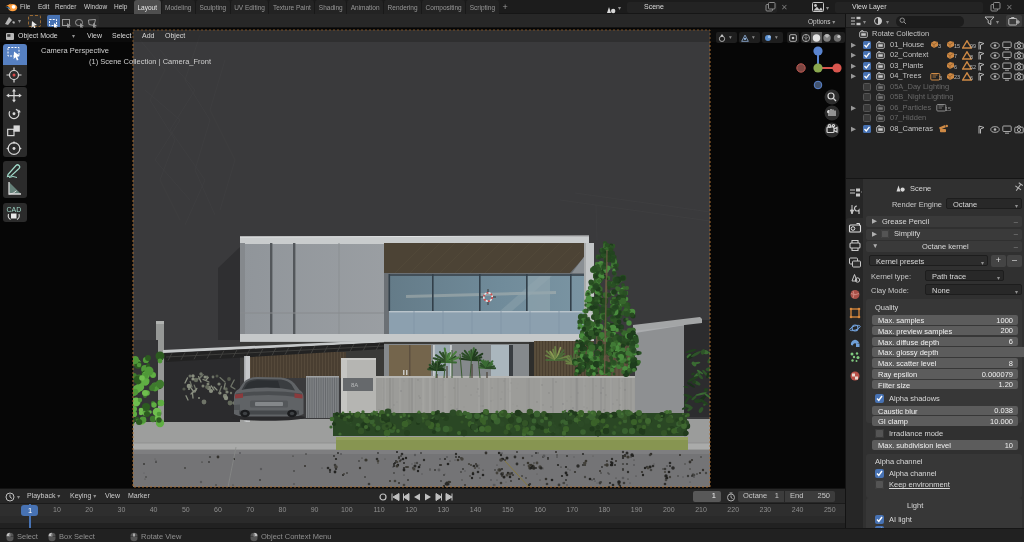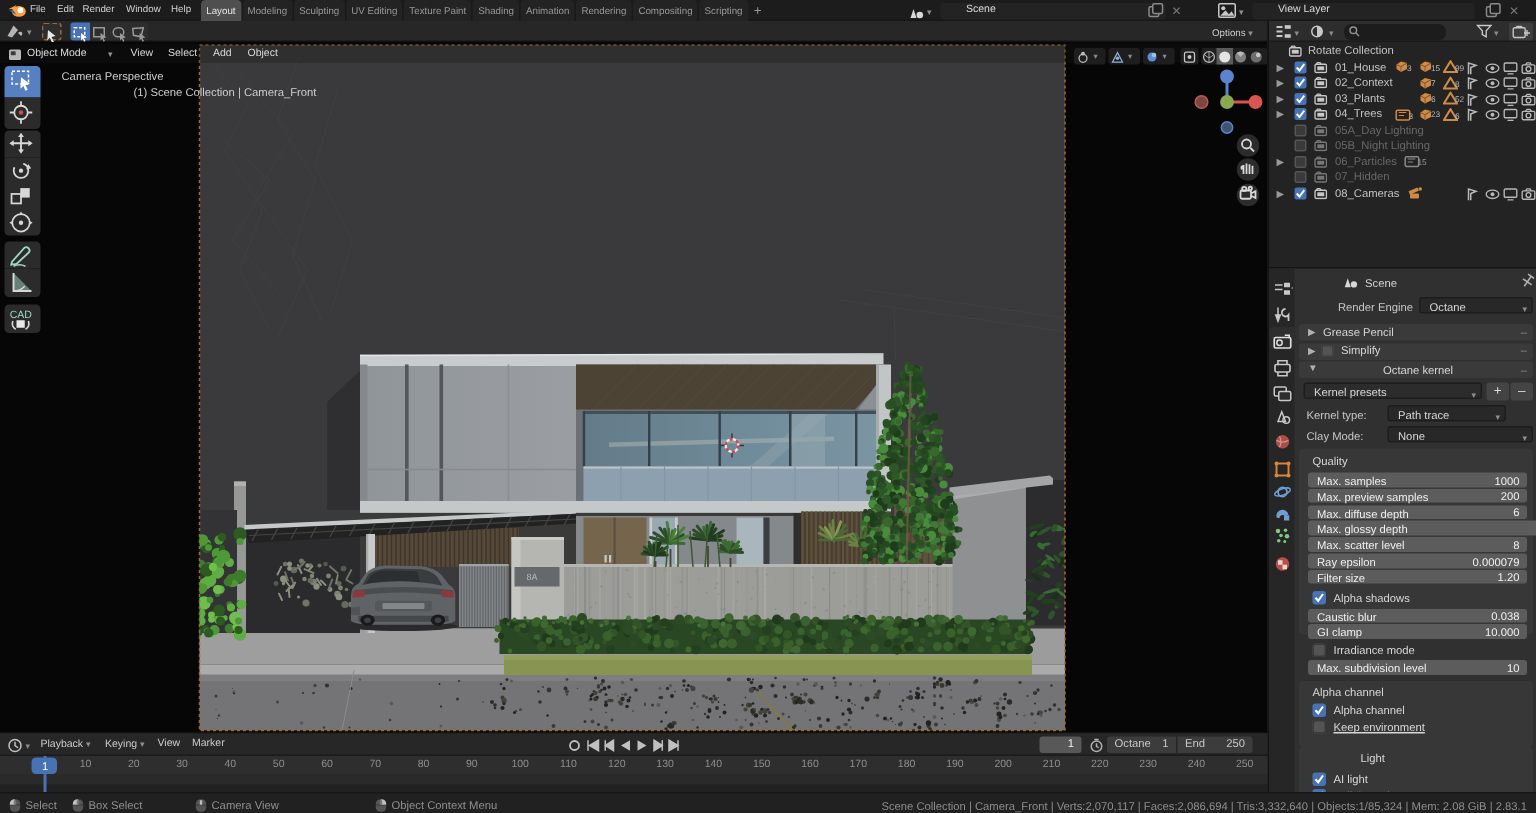--- a/index.html
+++ b/index.html
@@ -2942,23 +2942,22 @@
         <path d="M0.5 4.8 L0.5 6 Q0.5 9.2 4 9.2 Q7.5 9.2 7.5 6 L7.5 4.8 Z" fill="#555"></path>
         <rect x="3.2" y="1.5" width="1.6" height="3" fill="#777"></rect>
       </svg>
       <span class="abs" style="left:59px;top:3px;font-size:7.5px;color:#909090;">Box Select</span>
       <svg class="abs" style="left:130px;top:2.5px;" width="8" height="10" viewBox="0 0 8 10">
         <path d="M0.5 4 Q0.5 0.8 4 0.8 L4 4.5 L0.5 4.5 Z" fill="#555"></path>
         <path d="M7.5 4 Q7.5 0.8 4 0.8 L4 4.5 L7.5 4.5 Z" fill="#555"></path>
         <path d="M0.5 4.8 L0.5 6 Q0.5 9.2 4 9.2 Q7.5 9.2 7.5 6 L7.5 4.8 Z" fill="#555"></path>
         <rect x="3.2" y="1.5" width="1.6" height="3" fill="#c0c0c0"></rect>
       </svg>
-      <span class="abs" style="left:141px;top:3px;font-size:7.5px;color:#909090;">Camera View</span>
+      <span class="abs" style="left:141px;top:3px;font-size:7.5px;color:#909090;">Rotate View</span>
       <svg class="abs" style="left:250px;top:2.5px;" width="8" height="10" viewBox="0 0 8 10">
         <path d="M0.5 4 Q0.5 0.8 4 0.8 L4 4.5 L0.5 4.5 Z" fill="#555"></path>
         <path d="M7.5 4 Q7.5 0.8 4 0.8 L4 4.5 L7.5 4.5 Z" fill="#c0c0c0"></path>
         <path d="M0.5 4.8 L0.5 6 Q0.5 9.2 4 9.2 Q7.5 9.2 7.5 6 L7.5 4.8 Z" fill="#555"></path>
         <rect x="3.2" y="1.5" width="1.6" height="3" fill="#777"></rect>
       </svg>
       <span class="abs" style="left:261px;top:3px;font-size:7.5px;color:#909090;">Object Context Menu</span>
-      <span class="abs" style="right:6px;top:3.5px;font-size:7.5px;color:#8e8e8e;">Scene Collection | Camera_Front | Verts:2,070,117 | Faces:2,086,694 | Tris:3,332,640 | Objects:1/85,324 | Mem: 2.08 GiB | 2.83.1</span>
     </div>
 
 </div>
 </body></html>

